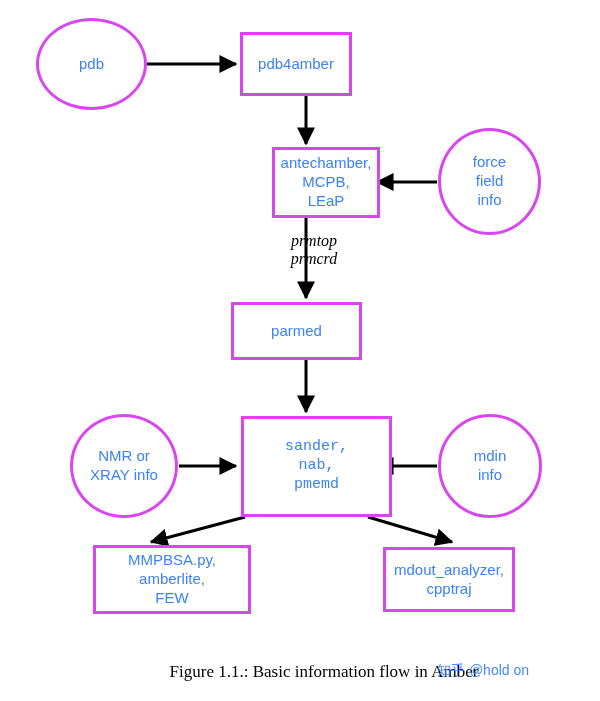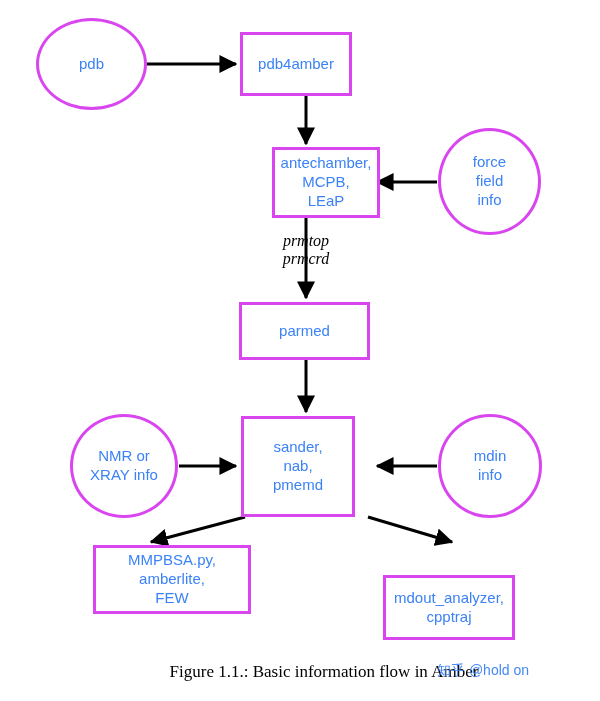--- a/index.html
+++ b/index.html
@@ -99,40 +99,40 @@
 <div class="node" style="left:240px; top:32px;  width:112px; height:64px;">pdb4amber</div>
 
 <div class="node" style="left:240px; top:147px; width:108px; height:71px;margin-left:32px;">antechamber,
 MCPB,
 LEaP</div>
 
 <div class="node ellipse" style="left:438px; top:128px; width:103px; height:107px;">force
 field
 info</div>
 
-<div class="edge-label" style="left:268px; top:232px; width:76px;">prmtop
+<div class="edge-label" style="left:276px; top:232px; width:76px;">prmtop
 prmcrd</div>
 
-<div class="node" style="left:239px; top:302px; width:131px; height:58px;">parmed</div>
+<div class="node" style="left:231px; top:302px; width:131px; height:58px;">parmed</div>
 
 <div class="node ellipse" style="left:70px;  top:414px; width:108px; height:104px;">NMR or
 XRAY info</div>
 
-<div class="node" style="left:241px; top:416px; width:114px; height:101px;">sander,
+<div class="node" style="left:241px; top:416px; width:151px; height:101px;font-family:Liberation Mono, monospace;">sander,
 nab,
 pmemd</div>
 
 <div class="node ellipse" style="left:438px; top:414px; width:104px; height:104px;">mdin
 info</div>
 
 <div class="node" style="left:93px;  top:545px; width:158px; height:69px;">MMPBSA.py,
 amberlite,
 FEW</div>
 
-<div class="node" style="left:383px; top:547px; width:132px; height:65px;margin-top:28px;">mdout_analyzer,
+<div class="node" style="left:383px; top:547px; width:132px; height:65px;">mdout_analyzer,
 cpptraj</div>
 
 <div class="caption" style="left:0px; top:662px; width:600px;">
   <span class="cap-prefix">Figure 1.1.:</span>
   <span class="cap-title">Basic information flow in Amber</span>
 </div>
 
 <div class="watermark" style="left:437px; top:662px;">知乎 @hold on</div>
 
 </body></html>

